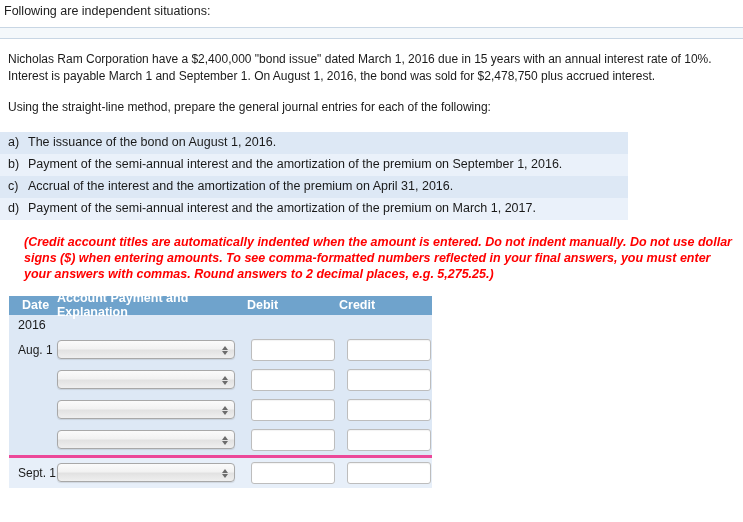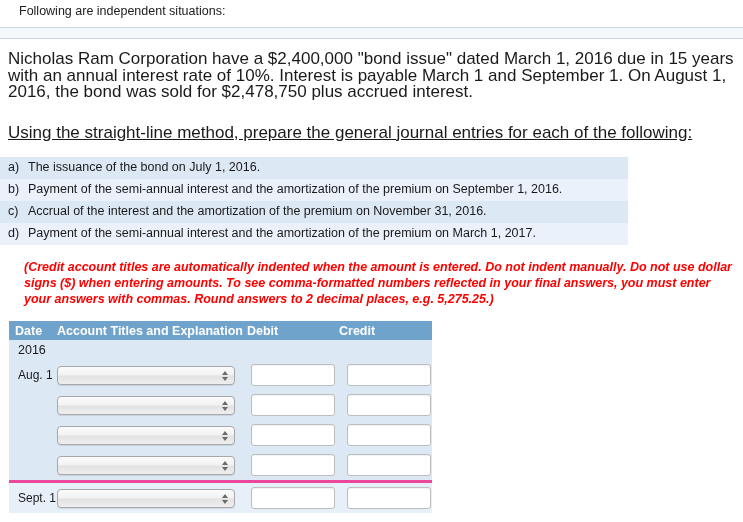--- a/index.html
+++ b/index.html
@@ -22,46 +22,44 @@
     color: #c0392b;
     font-weight: bold;
     font-size: 13.5px;
     padding: 4px 0 0 8px;
     letter-spacing: 0.1px;
   }
   .page-subtitle {
     padding: 4px 0 0 4px;
     font-size: 12.5px;
     color: #202020;
-    margin-left: 15px;
   }
 
   
   .divider-band {
     margin-top: 9px;
     height: 10px;
     background: #f4f8fb;
     border-top: 1px solid #c8d6e4;
     border-bottom: 1px solid #c8d6e4;
   }
 
   
   .prose {
     padding: 0 8px;
   }
   .para {
     margin: 12px 0 0 0;
     line-height: 16.5px;
-    font-size: 17px;
+    font-size: 12px;
     color: #1a1a1a;
     max-width: 730px;
   }
   .para-spaced {
-    margin-top: 24px;
-    text-decoration: underline;
+    margin-top: 15px;
   }
 
   
   .req-list {
     margin-top: 16px;
     width: 628px;
   }
   .req-row {
     display: flex;
     align-items: baseline;
@@ -95,21 +93,21 @@
   }
   .journal-head {
     display: flex;
     background: #6fa3cc;
     color: #ffffff;
     font-weight: bold;
     font-size: 12.5px;
     height: 19px;
     align-items: center;
   }
-  .col-date   { width: 48px; flex: 0 0 48px; padding-left: 6px; box-sizing: border-box; }
+  .col-date   { width: 48px; flex: 0 0 48px; padding-left: 13px; box-sizing: border-box; }
   .col-acct   { width: 190px; flex: 0 0 190px; }
   .col-debit  { width: 92px; flex: 0 0 92px; }
   .col-credit { width: 93px; flex: 0 0 93px; }
 
   .journal-body {
     background: #dde8f5;
   }
   .year-row {
     height: 20px;
     display: flex;
@@ -191,43 +189,43 @@
 <div class="divider-band"></div>
 
 <div class="prose">
   <p class="para">Nicholas Ram Corporation have a $2,400,000 "bond issue" dated March 1, 2016 due in 15 years with an annual interest rate of 10%. Interest is payable March 1 and September 1. On August 1, 2016, the bond was sold for $2,478,750 plus accrued interest.</p>
   <p class="para para-spaced">Using the straight-line method, prepare the general journal entries for each of the following:</p>
 </div>
 
 <div class="req-list">
   <div class="req-row shade-a">
     <span class="req-letter">a)</span>
-    <span class="req-text">The issuance of the bond on July 1, 2016.</span>
+    <span class="req-text">The issuance of the bond on August 1, 2016.</span>
   </div>
   <div class="req-row shade-b">
     <span class="req-letter">b)</span>
     <span class="req-text">Payment of the semi-annual interest and the amortization of the premium on September 1, 2016.</span>
   </div>
   <div class="req-row shade-a">
     <span class="req-letter">c)</span>
-    <span class="req-text">Accrual of the interest and the amortization of the premium on November 31, 2016.</span>
+    <span class="req-text">Accrual of the interest and the amortization of the premium on April 31, 2016.</span>
   </div>
   <div class="req-row shade-b">
     <span class="req-letter">d)</span>
     <span class="req-text">Payment of the semi-annual interest and the amortization of the premium on March 1, 2017.</span>
   </div>
 </div>
 
 <div class="instruction">(Credit account titles are automatically indented when the amount is entered. Do not indent manually. Do not use dollar signs ($) when entering amounts. To see comma-formatted numbers reflected in your final answers, you must enter your answers with commas. Round answers to 2 decimal places, e.g. 5,275.25.)</div>
 
 <div class="journal">
 
   <div class="journal-head">
     <div class="col-date">Date</div>
-    <div class="col-acct">Account Titles and Explanation</div>
+    <div class="col-acct">Account Payment and Explanation</div>
     <div class="col-debit">Debit</div>
     <div class="col-credit">Credit</div>
   </div>
 
   <div class="journal-body">
 
     <div class="year-row">
       <div class="col-date">2016</div>
       <div class="col-acct"></div>
       <div class="col-debit"></div>

